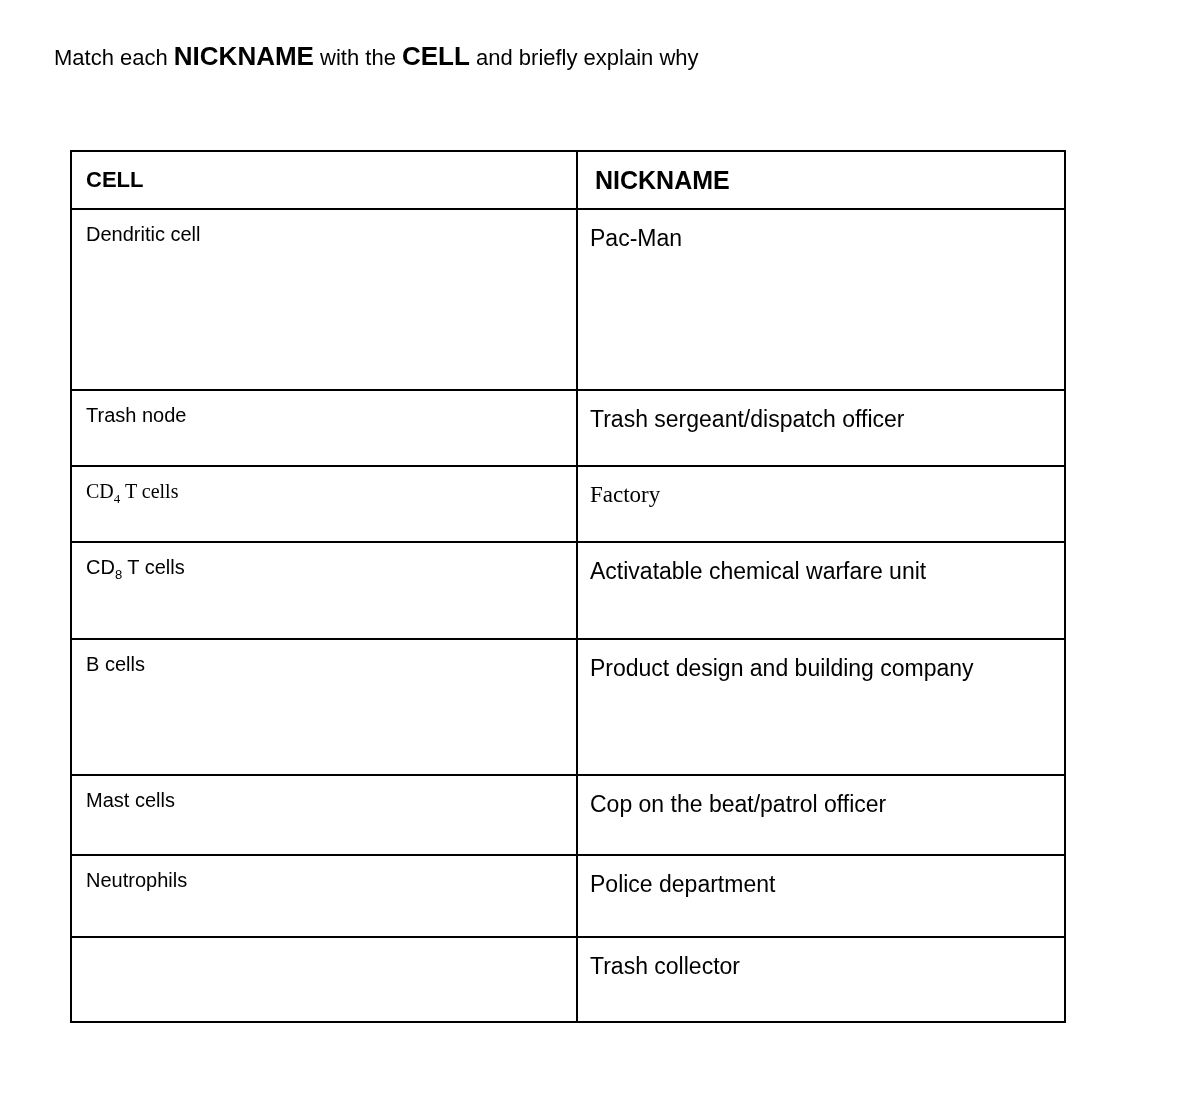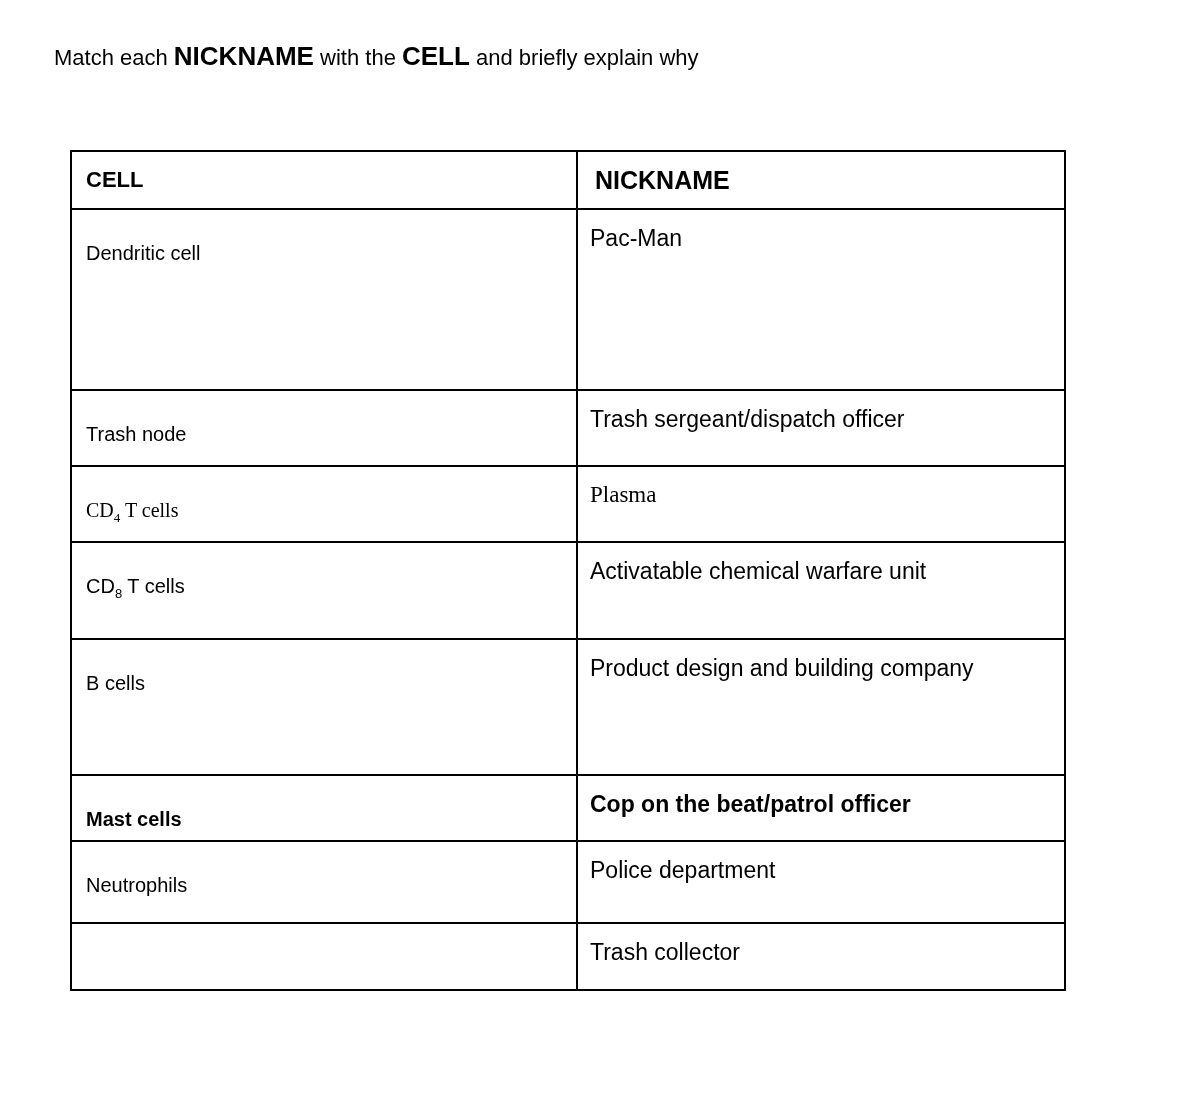--- a/index.html
+++ b/index.html
@@ -43,43 +43,43 @@
     overflow: hidden;
   }
   .match-table th {
     vertical-align: middle;
     font-weight: bold;
   }
   th.h-cell  { font-size: 22px; padding-left: 14px; }
   th.h-nick  { font-size: 25px; padding-left: 17px; }
   td.col-cell {
     font-size: 20px;
-    padding: 30px 8px 8px 14px;
+    padding: 11px 8px 8px 14px;
     line-height: 26px;
   }
   td.col-nick {
     font-size: 23px;
     padding: 13px 8px 8px 12px;
     line-height: 30px;
     border-radius: 22px;
   }
   td.col-cell sub {
     font-size: 13px;
     line-height: 0;
   }
   tr.h-hdr { height: 58px; }
   tr.h-r0  { height: 181px; }
   tr.h-r1  { height: 76px; }
   tr.h-r2  { height: 76px; font-family: Liberation Serif, serif; }
   tr.h-r3  { height: 97px; }
   tr.h-r4  { height: 136px; }
   tr.h-r5  { height: 73px; }
-  tr.h-r6  { height: 58px; font-weight: bold; }
+  tr.h-r6  { height: 80px; }
   tr.h-r7  { height: 82px; margin-left: 32px; }
-  tr.h-r8  { height: 67px; }
+  tr.h-r8  { height: 85px; }
 </style>
 </head>
 <body>
 
 <div class="title"><span>Match each </span><span class="bold-seg">NICKNAME</span><span> with the </span><span class="bold-seg">CELL</span><span> and briefly explain why</span></div>
 
 <table class="match-table">
   <colgroup>
       <col class="c1">
       <col class="c2">
@@ -92,21 +92,21 @@
   <tr class="h-r0">
     <td class="col-cell"><span>Dendritic cell</span><sub></sub><span></span></td>
     <td class="col-nick">Pac-Man</td>
   </tr>
   <tr class="h-r1">
     <td class="col-cell"><span>Trash node</span><sub></sub><span></span></td>
     <td class="col-nick">Trash sergeant/dispatch officer</td>
   </tr>
   <tr class="h-r2">
     <td class="col-cell"><span>CD</span><sub>4</sub><span> T cells</span></td>
-    <td class="col-nick">Plasma</td>
+    <td class="col-nick">Factory</td>
   </tr>
   <tr class="h-r3">
     <td class="col-cell"><span>CD</span><sub>8</sub><span> T cells</span></td>
     <td class="col-nick">Activatable chemical warfare unit</td>
   </tr>
   <tr class="h-r4">
     <td class="col-cell"><span>B cells</span><sub></sub><span></span></td>
     <td class="col-nick">Product design and building company</td>
   </tr>
   <tr class="h-r6">

